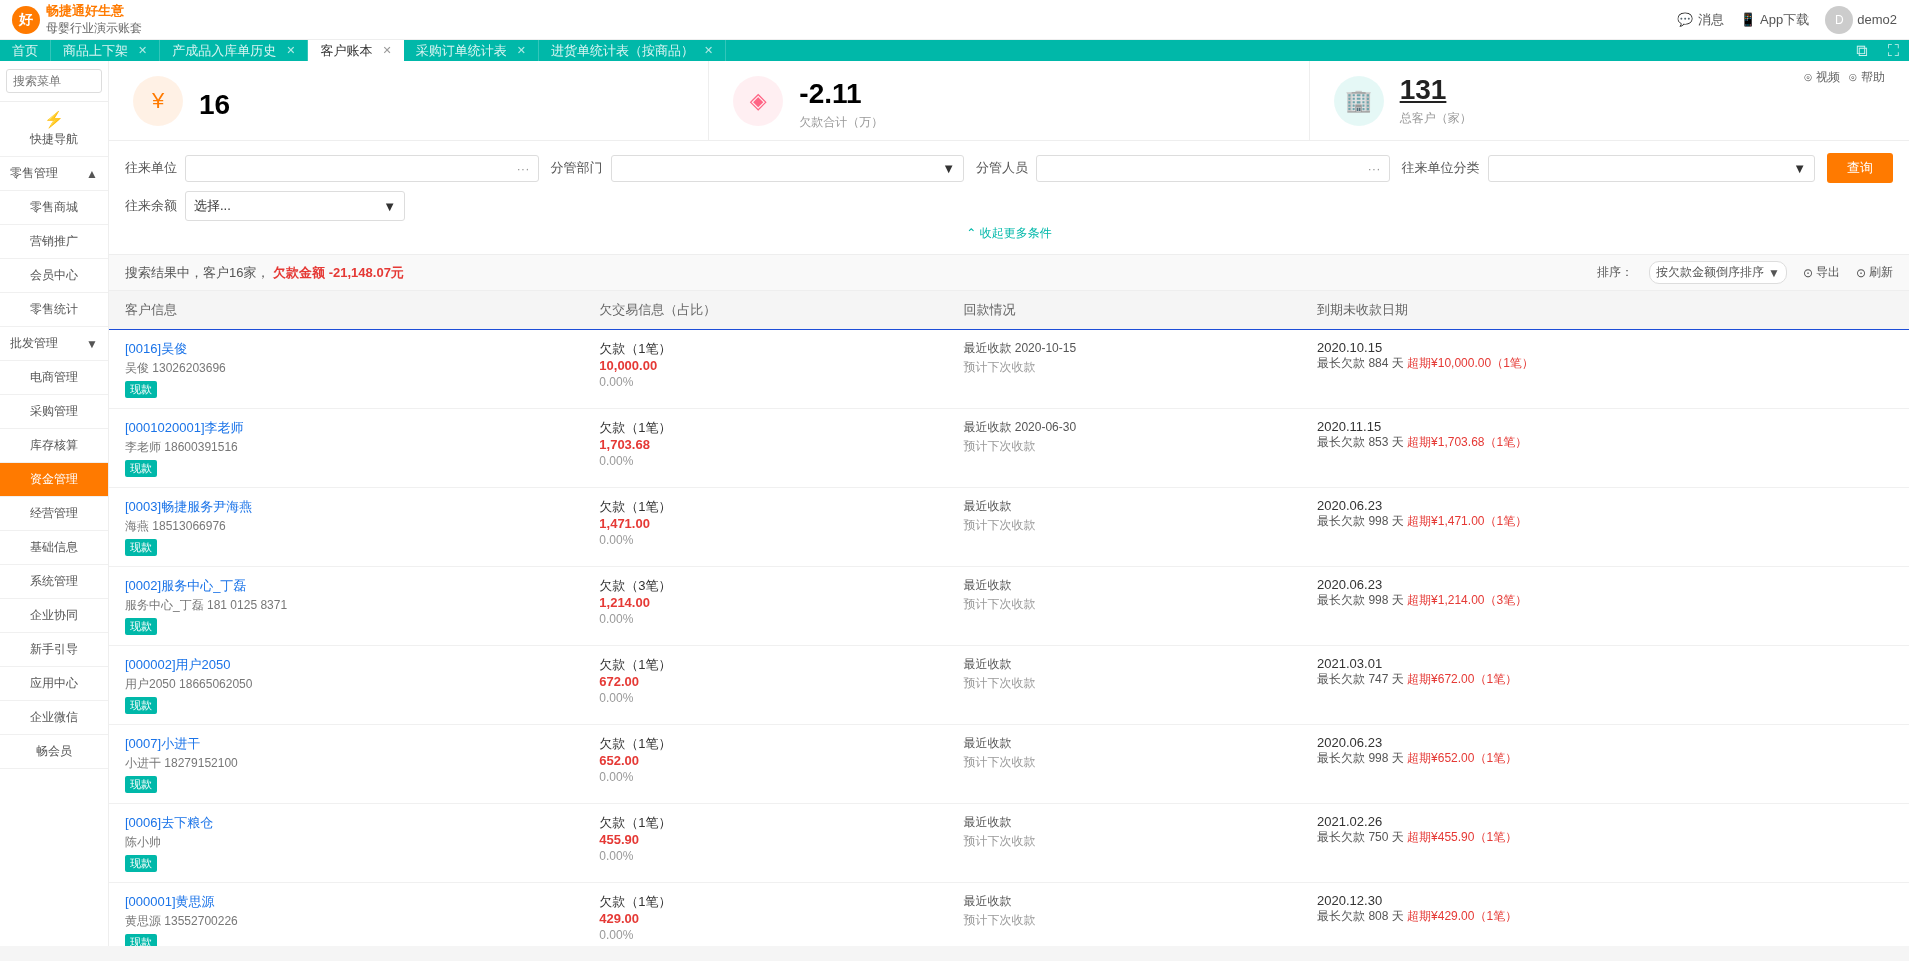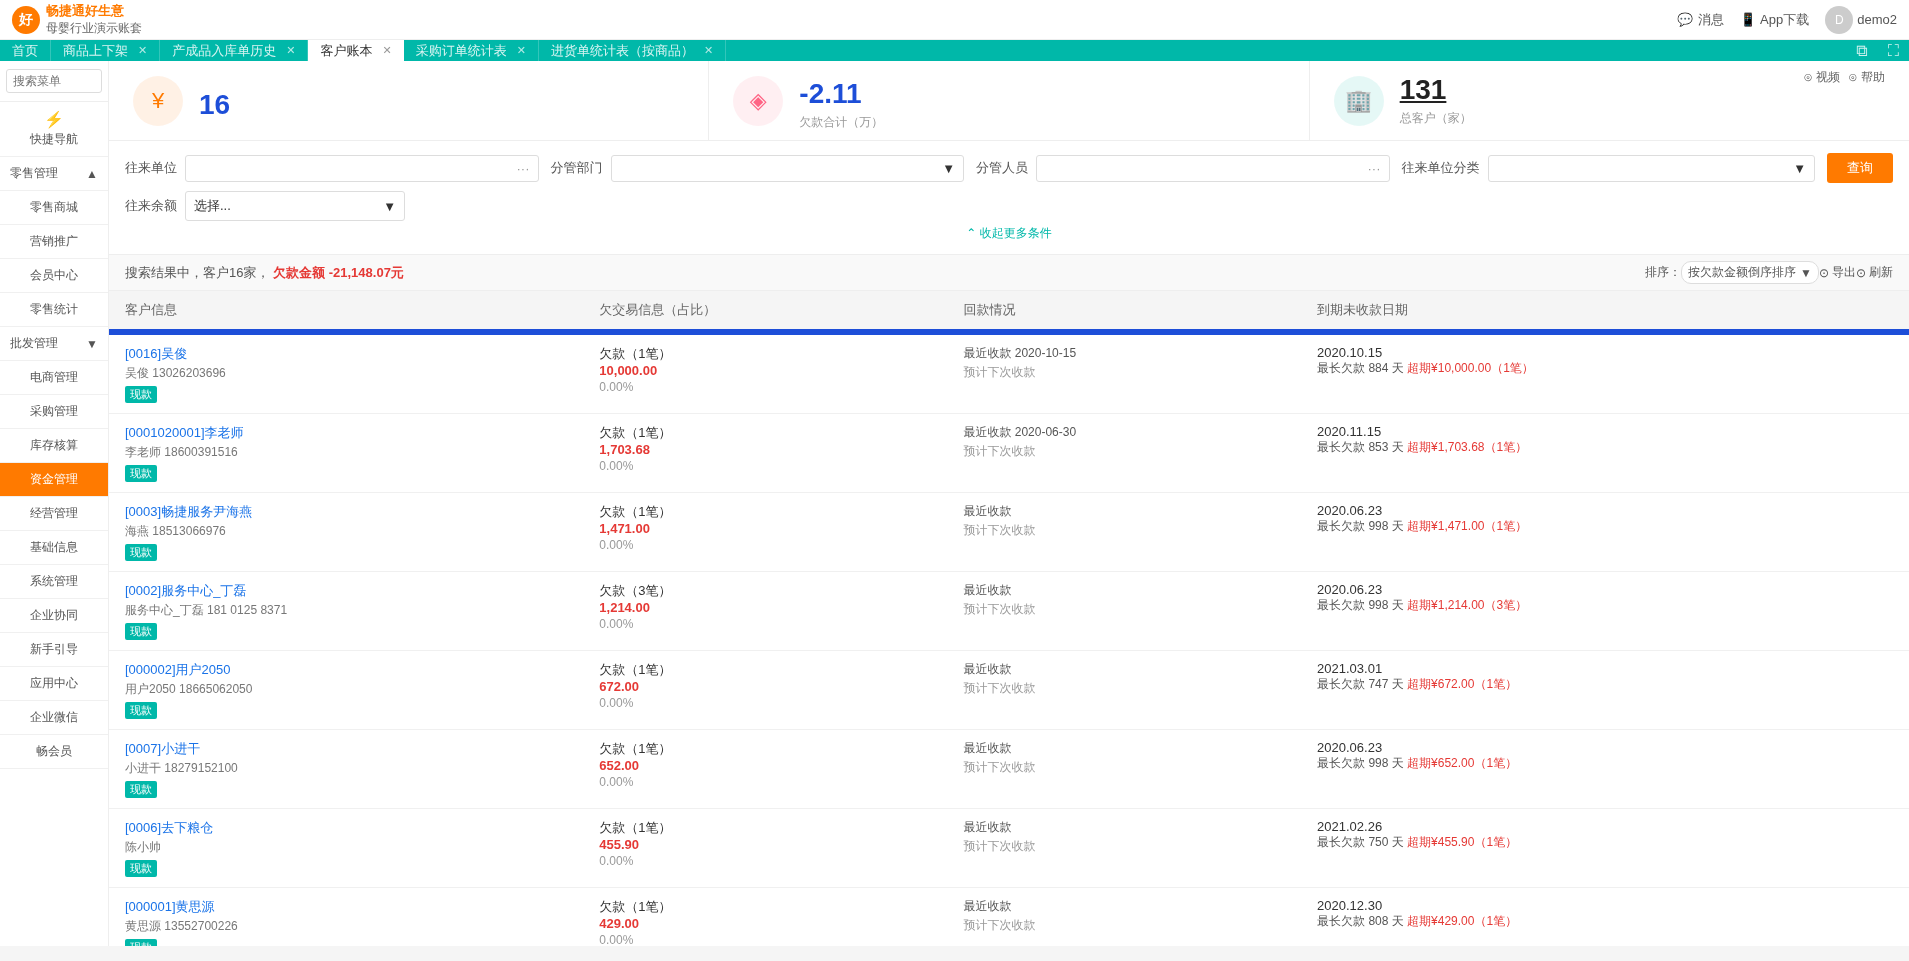--- a/index.html
+++ b/index.html
@@ -135,21 +135,21 @@
       width: 50px; height: 50px;
       border-radius: 50%;
       display: flex; align-items: center; justify-content: center;
       font-size: 22px;
     }
     .stat-icon-box.orange { background: rgba(255,122,0,0.1); color: #ff7a00; }
     .stat-icon-box.pink { background: rgba(255,99,132,0.1); color: #ff6384; }
     .stat-icon-box.blue { background: rgba(0,184,169,0.1); color: #00b8a9; }
     .stat-info { flex: 1; }
     .stat-value { font-size: 28px; font-weight: bold; }
-    .stat-value.red { color: #1d4ed8; margin-top: 8px; }
+    .stat-value.red { color: #000000; margin-top: 8px; }
     .stat-value.dark { color: #222; text-decoration: underline; }
     .stat-label { font-size: 12px; color: #999; margin-top: 4px; }
     .stat-top-right { align-self: flex-start; padding-top: 8px; display: flex; gap: 8px; font-size: 12px; color: #666; }
 
     
     .filter-area {
       background: #fff;
       padding: 12px 16px 8px;
       border-bottom: 1px solid #eee;
     }
@@ -206,39 +206,39 @@
       background: #f9f9f9;
       border-bottom: 1px solid #eee;
       padding: 6px 16px;
       display: flex;
       align-items: center;
       justify-content: space-between;
       font-size: 13px;
     }
     .result-info { color: #555; }
     .result-info .highlight { color: #e53935; font-weight: bold; }
-    .result-actions { display: flex; align-items: center; gap: 0; color: #555; font-size: 12px; }
+    .result-actions { display: flex; align-items: center; gap: 16px; color: #555; font-size: 12px; }
     .sort-select { border: 1px solid #ddd; border-radius: 3px; padding: 2px 6px; font-size: 12px; color: #555; }
     .action-btn { display: flex; align-items: center; gap: 3px; cursor: pointer; color: #555; }
 
     
     .table-container {
       flex: 1;
       overflow-y: auto;
       background: #fff;
     }
     table { width: 100%; border-collapse: collapse; }
     thead tr { background: #f5f5f5; }
     thead th {
       padding: 10px 16px;
       text-align: left;
       font-size: 13px;
       color: #666;
       font-weight: normal;
-      border-bottom: 6px solid #1d4ed8;
+      border-bottom: 1px solid #1d4ed8;
     }
     tbody tr { border-bottom: 1px solid #f0f0f0; }
     td { padding: 10px 16px; vertical-align: top; font-size: 13px; }
 
     .customer-name-link { color: #1a73e8; cursor: pointer; text-decoration: none; font-size: 13px; }
     .customer-phone { color: #777; font-size: 12px; margin-top: 2px; }
     .tag-xian { display: inline-block; background: #00b8a9; color: #fff; font-size: 11px; padding: 1px 5px; border-radius: 2px; margin-top: 4px; }
 
     .amount-red { color: #e53935; font-weight: bold; }
     .percent-text { color: #999; font-size: 12px; margin-top: 2px; }

